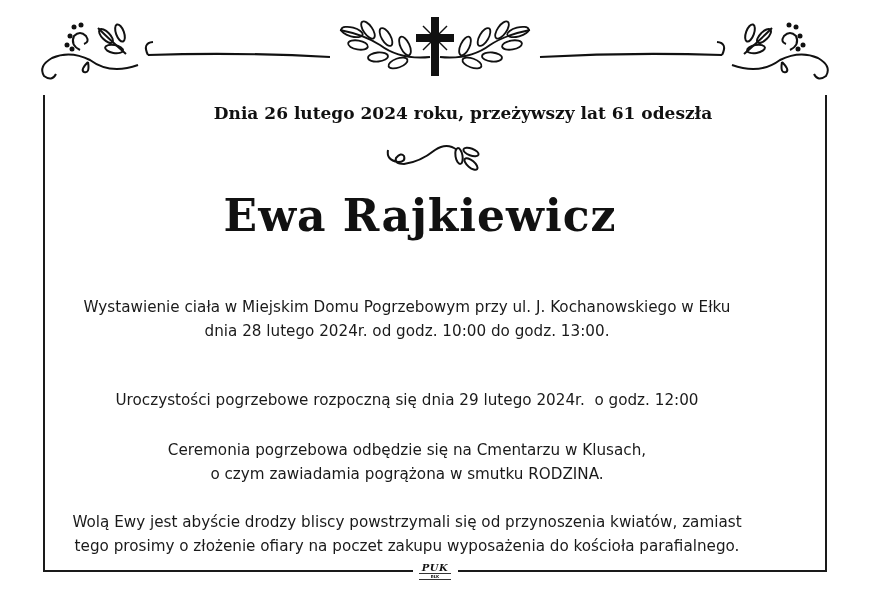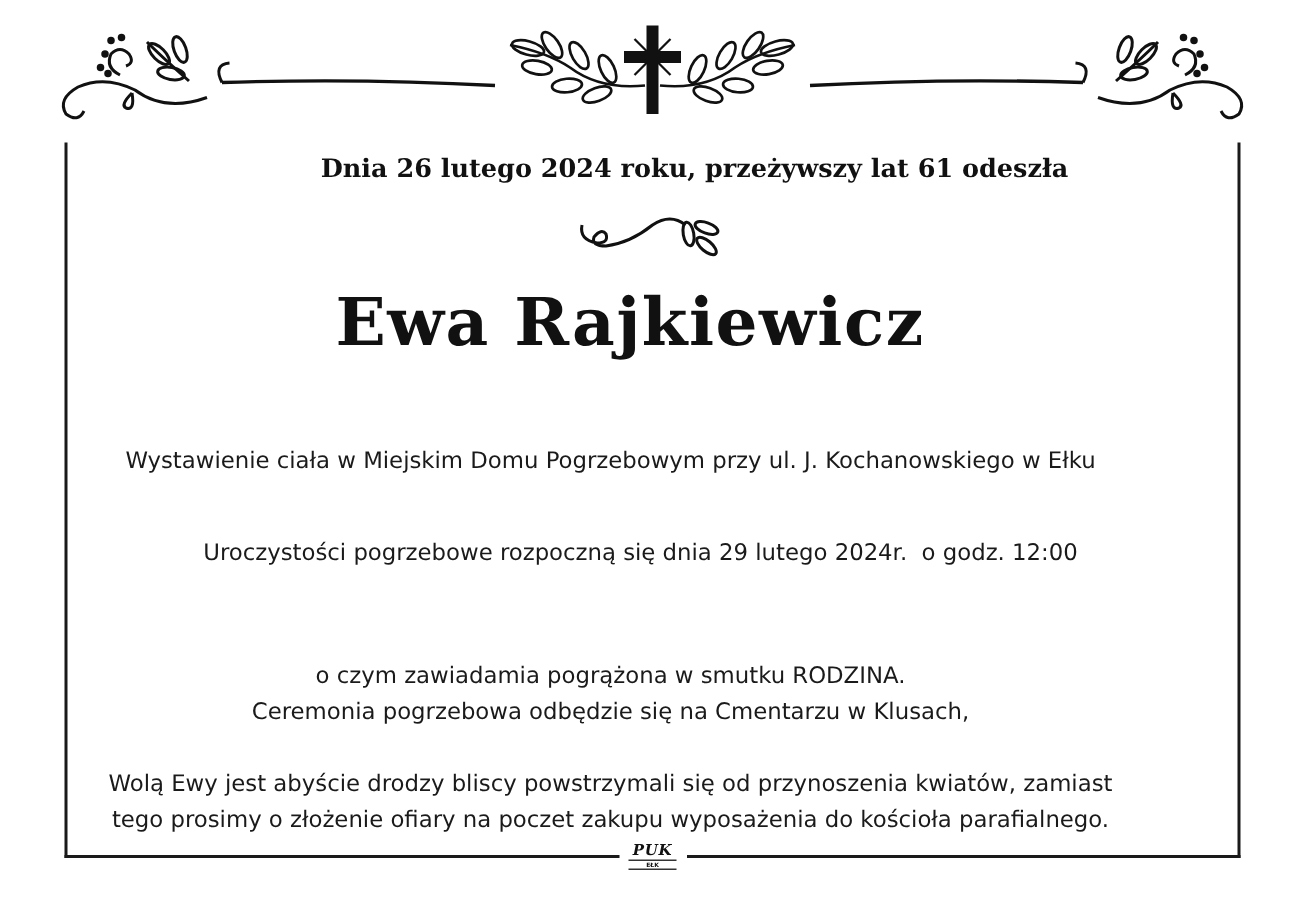--- a/index.html
+++ b/index.html
@@ -13,21 +13,21 @@
   .logo { position: absolute; left: 416px; top: 563px; width: 38px; height: 20px; text-align: center; }
   .logo .puk { font-family: "DejaVu Serif", serif; font-weight: bold; font-style: italic; font-size: 10px; line-height: 10px; letter-spacing: 0.5px; text-align: center; }
   .logo .elk { font-family: "DejaVu Sans", sans-serif; font-weight: bold; font-size: 4px; line-height: 5px; border-top: 1px solid #333; border-bottom: 1px solid #333; margin: 0 3px; }
   .heading { position: absolute; left: 0; top: 103px; width: 870px; text-align: center;
              font-family: "DejaVu Serif", serif; font-weight: bold; font-size: 17px; margin-left: 28px; }
   .divider { position: absolute; left: 385px; top: 140px; width: 100px; height: 35px; }
   .name { position: absolute; left: 0; top: 190px; width: 840px; text-align: center;
           font-family: "DejaVu Serif", serif; font-weight: bold; font-size: 44px; letter-spacing: 1px; }
   .para { position: absolute; left: 45px; width: 724px; text-align: center;
           font-family: "DejaVu Sans", sans-serif; font-size: 15.2px; line-height: 24px; color: #1a1a1a; }
-  .p1 { top: 295px; } .p2 { top: 356px; padding-left: 20px; } .p3 { top: 438px; } .p4 { top: 510px; }
+  .p1 { top: 295px; } .p2 { top: 388px; } .p3 { top: 438px; } .p4 { top: 510px; }
   .para span { display: block; white-space: pre; }
 </style>
 </head>
 <body>
 
 <svg class="top-ornament" viewBox="0 0 870 100">
 
   <path d="M148 55 Q240 52 330 57" stroke="#111" stroke-width="2.2" fill="none"></path>
   <path d="M540 57 Q630 52 722 55" stroke="#111" stroke-width="2.2" fill="none"></path>
 
@@ -110,27 +110,28 @@
     <ellipse cx="74" cy="16" rx="8" ry="3.5" transform="rotate(80 74 16)"></ellipse>
     <ellipse cx="86" cy="12" rx="8" ry="3.5" transform="rotate(20 86 12)"></ellipse>
     <ellipse cx="86" cy="24" rx="8" ry="3.5" transform="rotate(40 86 24)"></ellipse>
   </g>
 </svg>
 
 <div class="name">Ewa Rajkiewicz</div>
 
 <div class="para p1">
   <span>Wystawienie ciała w Miejskim Domu Pogrzebowym przy ul. J. Kochanowskiego w Ełku</span>
+  <span>dnia 28 lutego 2024r. od godz. 10:00 do godz. 13:00.</span>
 </div>
 <div class="para p2">
   <span>Uroczystości pogrzebowe rozpoczną się dnia 29 lutego 2024r.  o godz. 12:00</span>
 </div>
 <div class="para p3">
+  <span>Ceremonia pogrzebowa odbędzie się na Cmentarzu w Klusach,</span>
   <span>o czym zawiadamia pogrążona w smutku RODZINA.</span>
-  <span>Ceremonia pogrzebowa odbędzie się na Cmentarzu w Klusach,</span>
 </div>
 <div class="para p4">
   <span>Wolą Ewy jest abyście drodzy bliscy powstrzymali się od przynoszenia kwiatów, zamiast</span>
   <span>tego prosimy o złożenie ofiary na poczet zakupu wyposażenia do kościoła parafialnego.</span>
 </div>
 
 <div class="logo">
   <div class="puk">PUK</div>
   <div class="elk">EŁK</div>
 </div>

